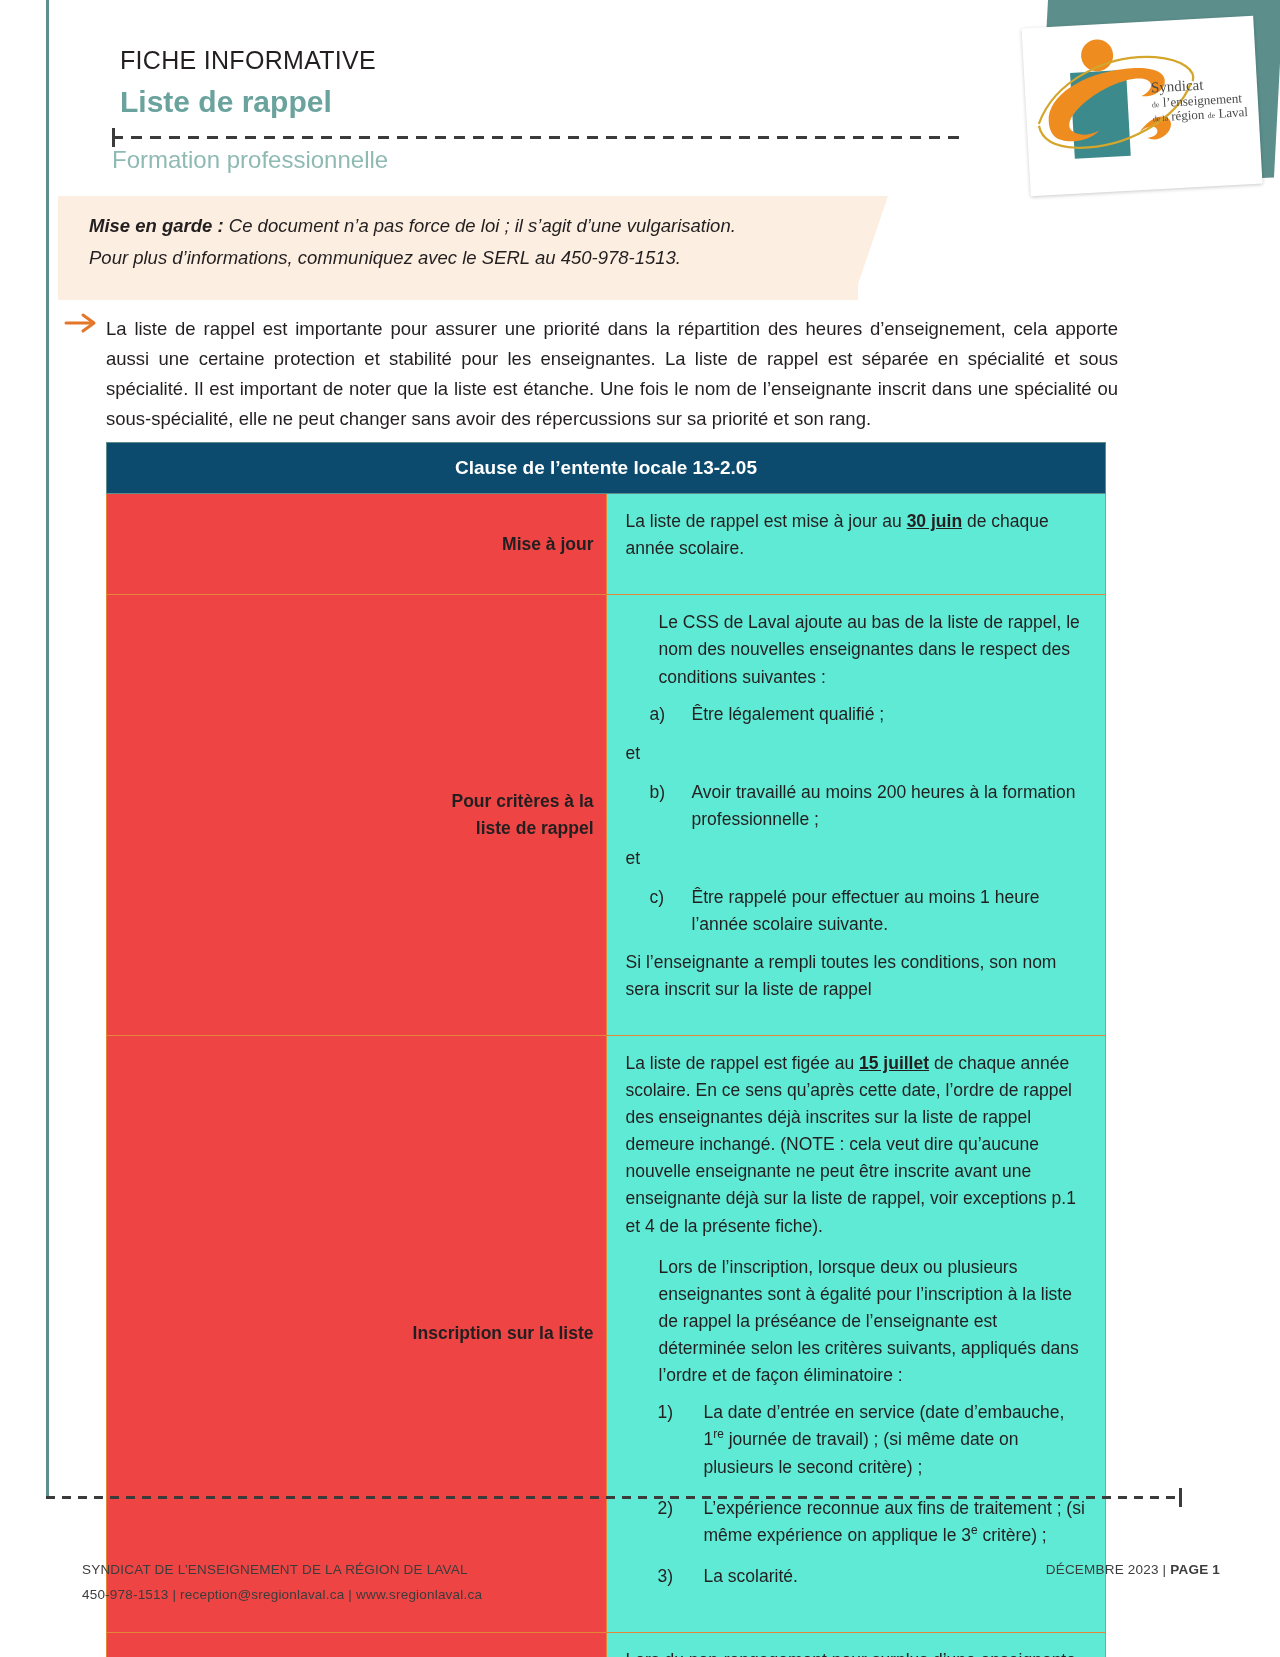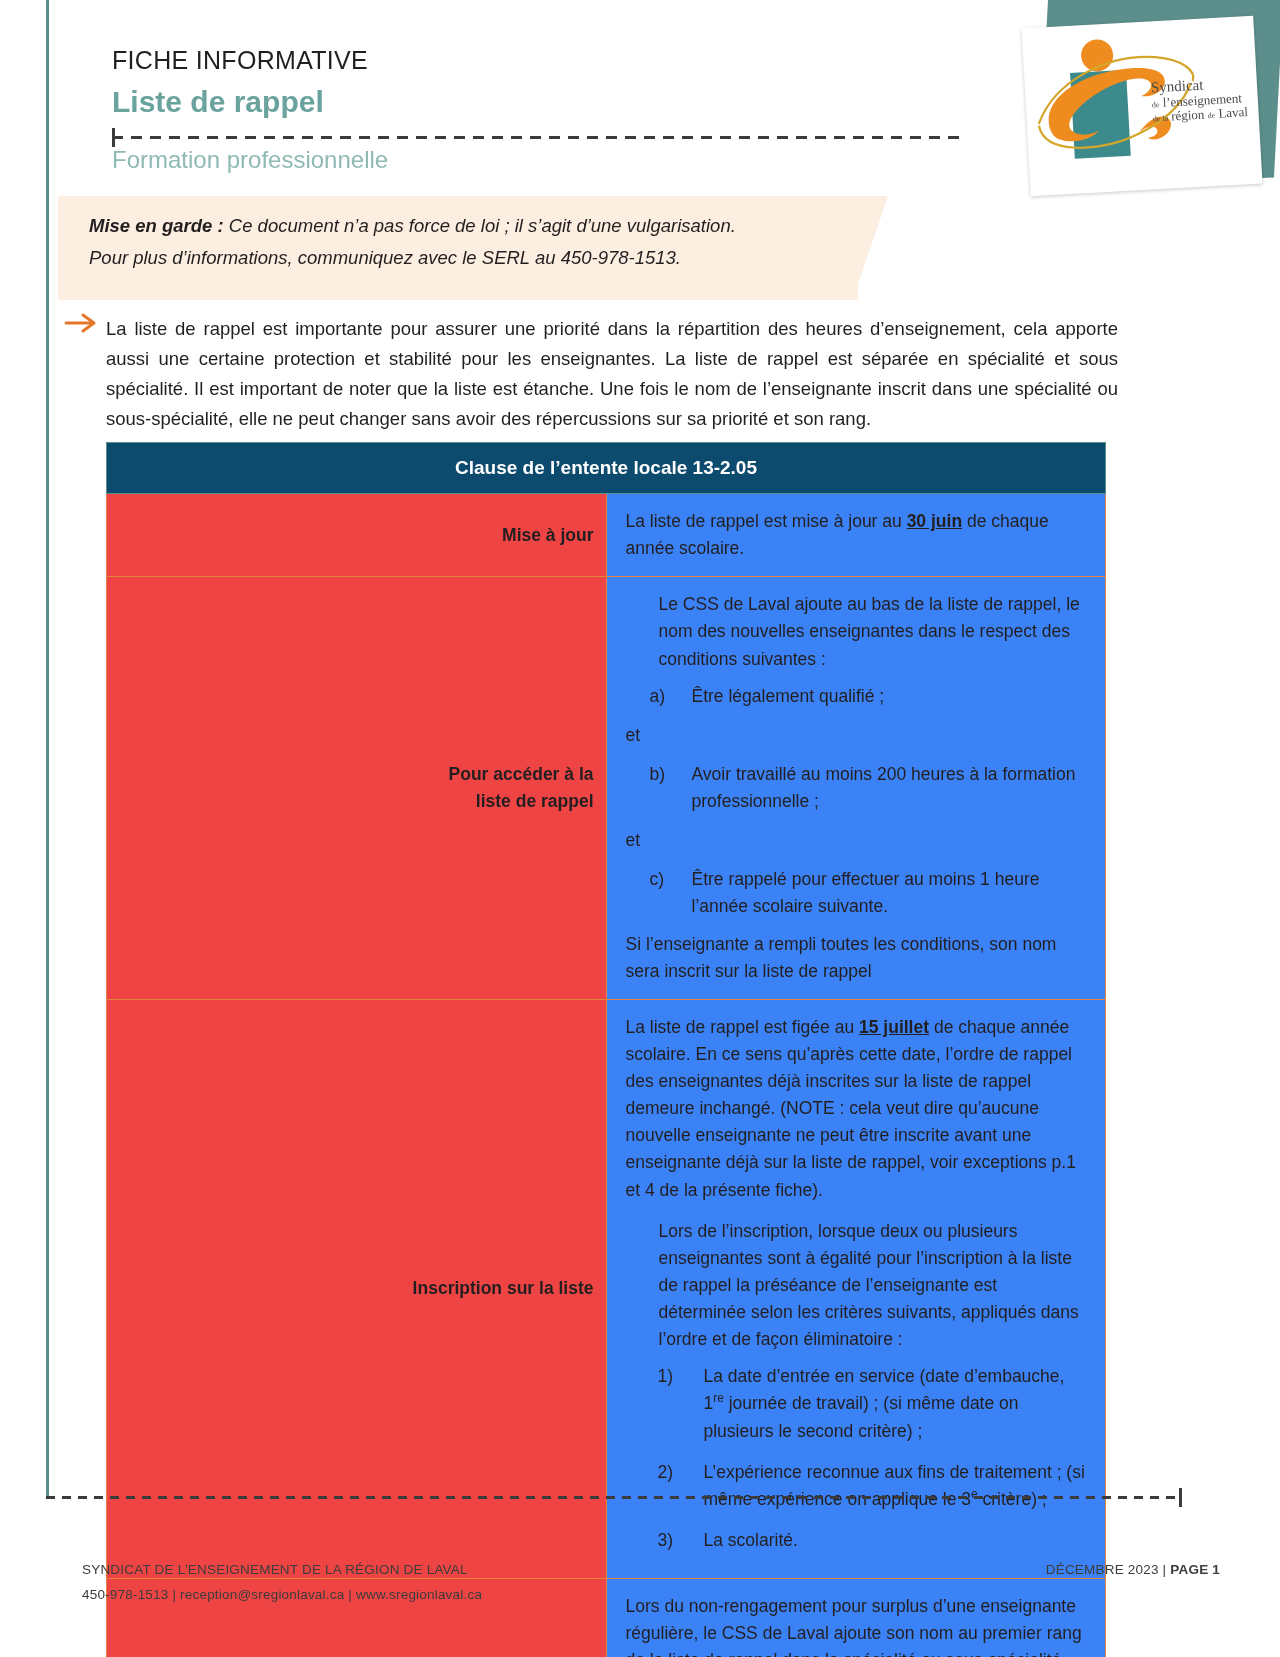--- a/index.html
+++ b/index.html
@@ -22,21 +22,21 @@
     left: 46px;
     top: 0;
     width: 3px;
     height: 1498px;
     background: #5c8f8c;
   }
 
   
   .header {
     position: absolute;
-    left: 112px;
+    left: 120px;
     top: 46px;
     width: 880px;
   }
   .eyebrow {
     font-size: 25px;
     letter-spacing: .3px;
     color: #231f20;
     font-weight: 400;
     line-height: 1.15;
   }
@@ -191,22 +191,22 @@
   }
   .tbl td.label {
     width: 283px;
     background: #ef4444;
     text-align: right;
     font-weight: bold;
     padding: 10px 12px;
     color: #231f20;
   }
   .tbl td.content {
-    background: #3b82f6;
-    padding: 14px 16px 14px 19px;
+    background: #5eead4;
+    padding: 14px 16px 32px 19px;
     vertical-align: top;
   }
   .tbl td.content p {
     margin: 0 0 14px 0;
   }
   .tbl td.content p:last-child { margin-bottom: 0; }
   .tbl td.content p.tight { margin-bottom: 10px; margin-left: 33px; }
 
   .lst {
     margin: 0 0 10px 0;
@@ -320,21 +320,21 @@
 
     <tr>
       <td class="label">Mise à jour</td>
       <td class="content">
         <p><span>La liste de rappel est mise à jour au </span><b><u>30 juin</u></b><span> de chaque année scolaire.</span></p>
       </td>
     </tr>
 
     <tr>
       <td class="label">
-        <span>Pour accéder à la</span><br>
+        <span>Pour critères à la</span><br>
         <span>liste de rappel</span>
       </td>
       <td class="content">
         <p class="tight">Le CSS de Laval ajoute au bas de la liste de rappel, le nom des nouvelles enseignantes dans le respect des conditions suivantes :</p>
         <ul class="lst">
           <li><span class="mk">a)</span><span>Être légalement qualifié ;</span></li>
         </ul>
         <div class="conj">et</div>
         <ul class="lst">
           <li><span class="mk">b)</span><span>Avoir travaillé au moins 200 heures à la formation professionnelle ;</span></li>

